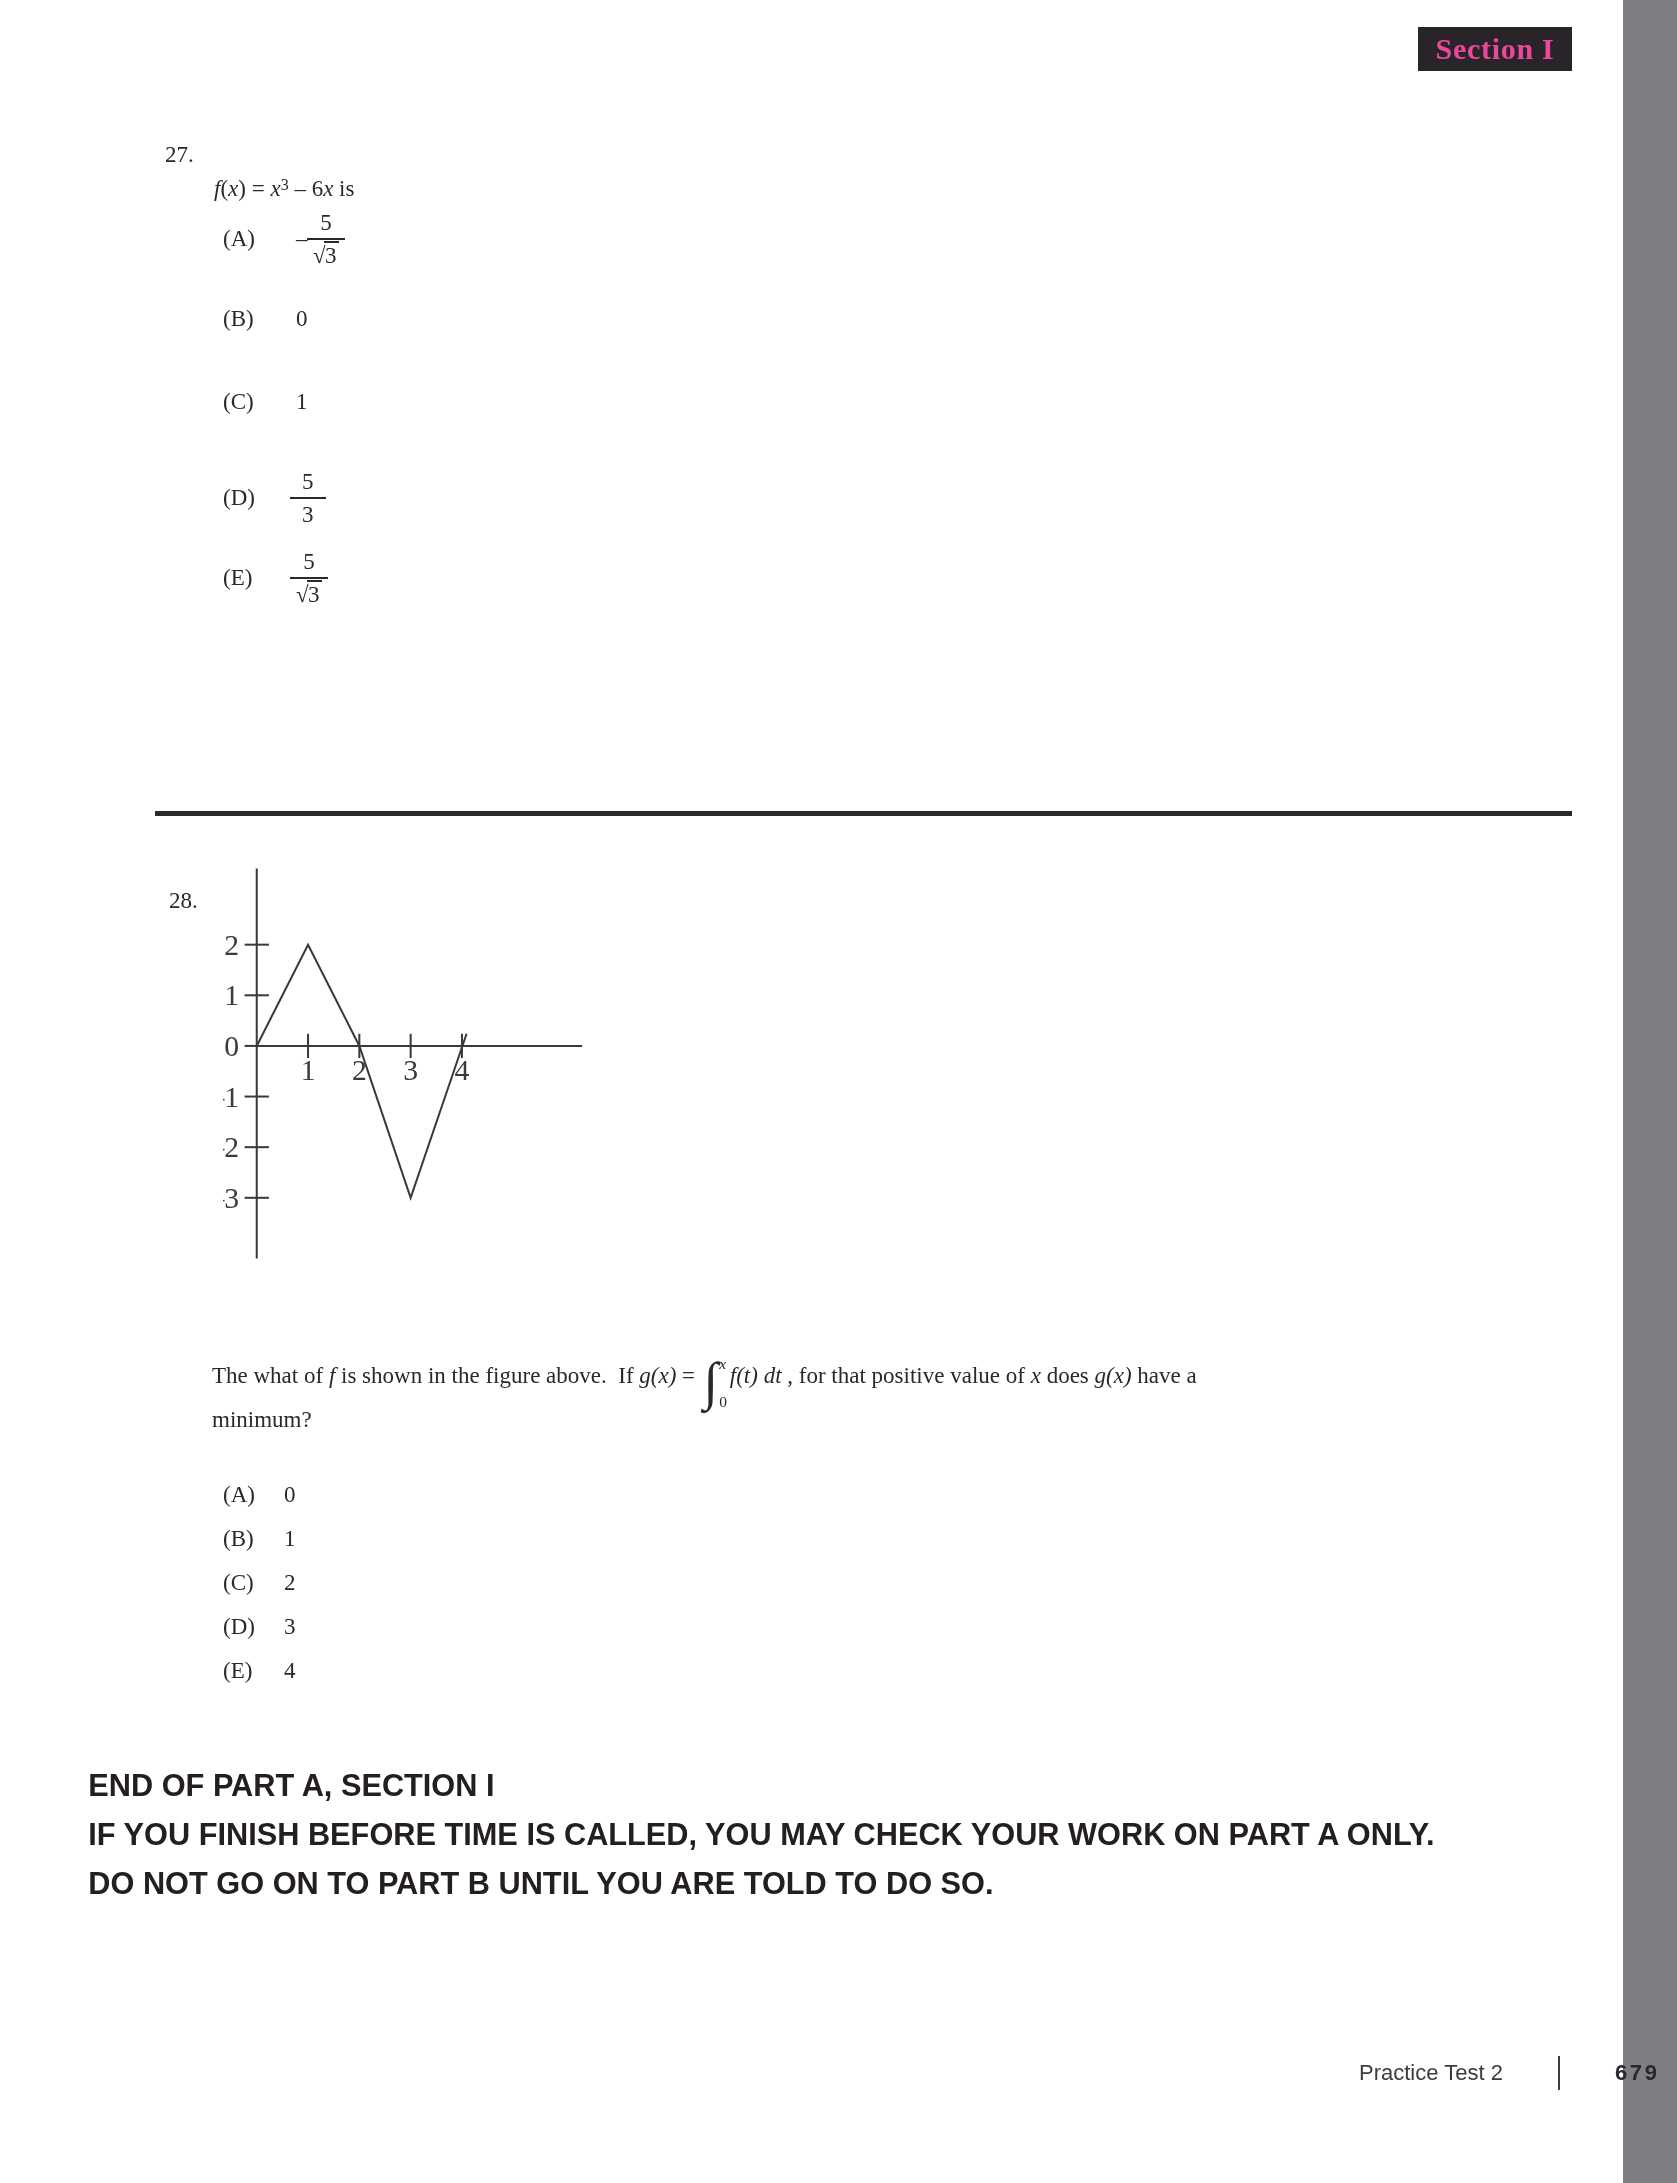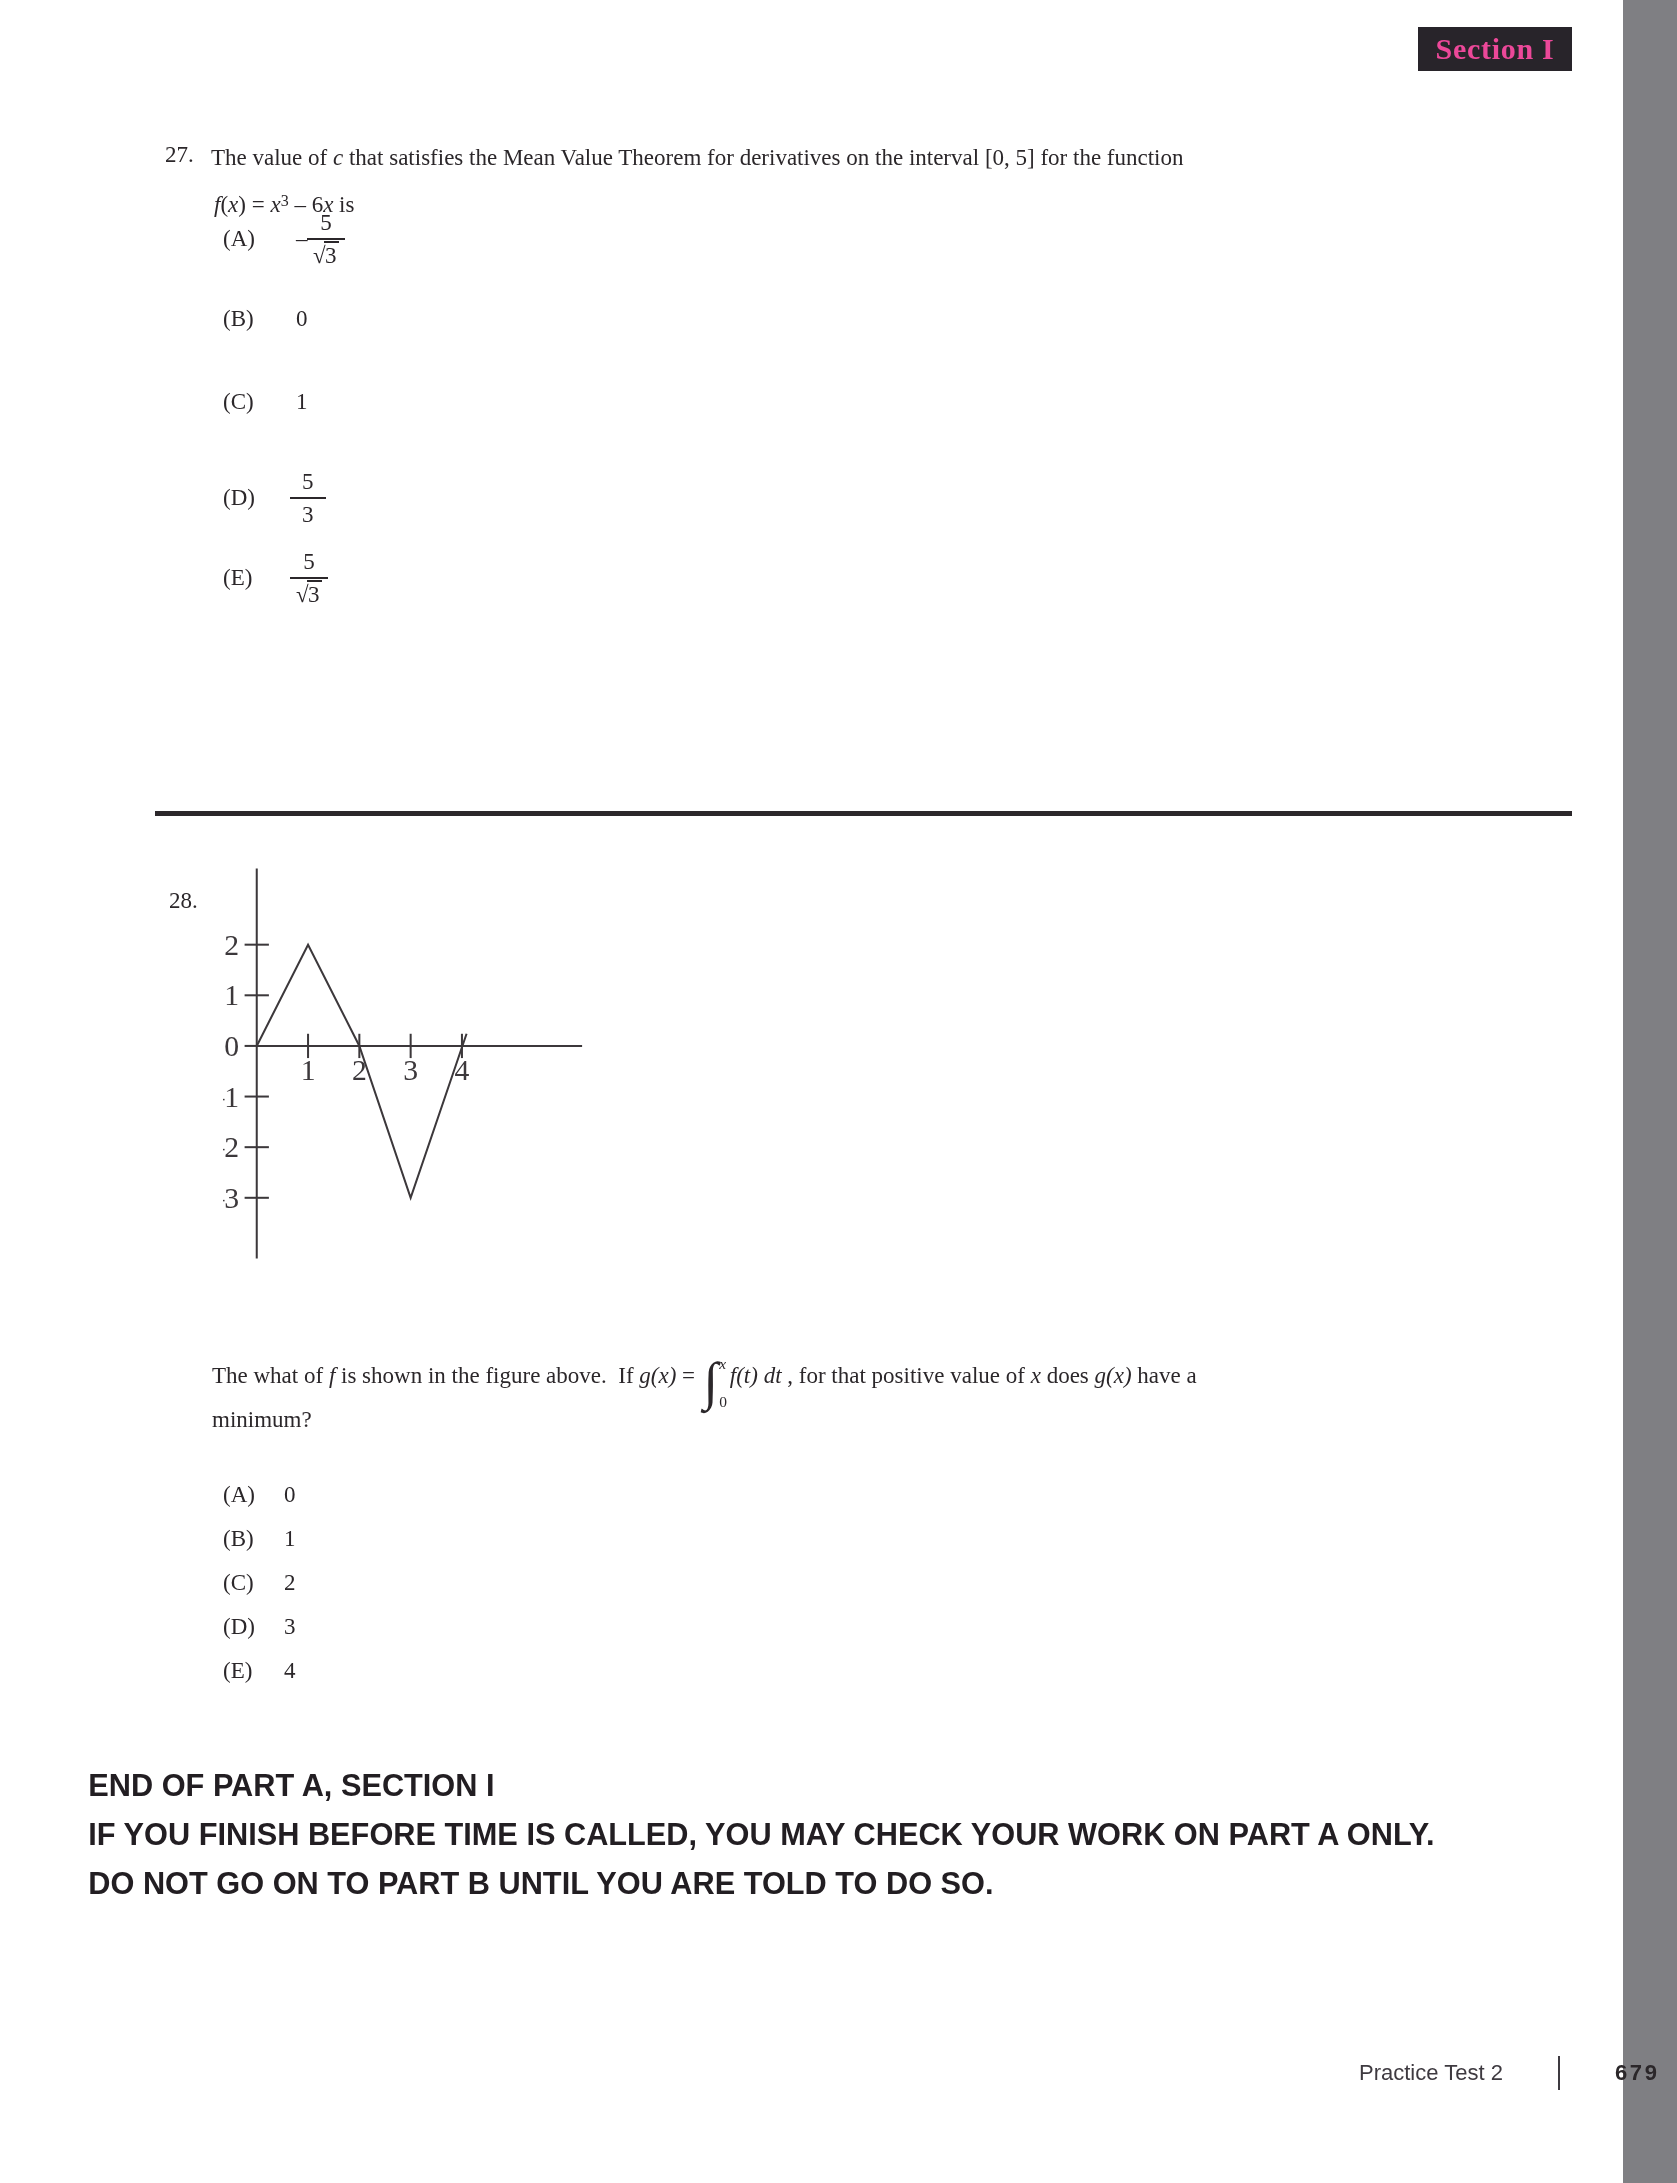--- a/index.html
+++ b/index.html
@@ -44,24 +44,21 @@
 
 <div class="page">
 
   <div class="gray-stripe"></div>
 
   <div class="section-tab">
     <span>Section I</span>
   </div>
 
   <div class="abs qnum" style="left:165px;top:142px;">27.</div>
-  <div class="abs body-text" style="left:211px;top:142px;">
-    <span>The value of </span><span class="mi">c</span><span> that satisfies the Mean Value Theorem for derivatives on the interval [0, 5] for the function</span>
-  </div>
-  <div class="abs body-text" style="left:214px;top:173px;margin-top:16px;">
+  <div class="abs body-text" style="left:214px;top:173px;">
     <span class="mi">f</span><span>(</span><span class="mi">x</span><span>) = </span><span class="mi">x</span><sup class="e">3</sup><span> – 6</span><span class="mi">x</span><span> is</span>
   </div>
 
   <div class="choice-row" style="left:223px;top:205px;height:67px;">
     <span class="choice-label">(A)</span>
     <span class="gap27">
       <span class="minus">–</span>
       <span class="frac">
         <span class="num">5</span>
         <span class="den"><span class="rad">√</span><span class="radicand">3</span></span>

